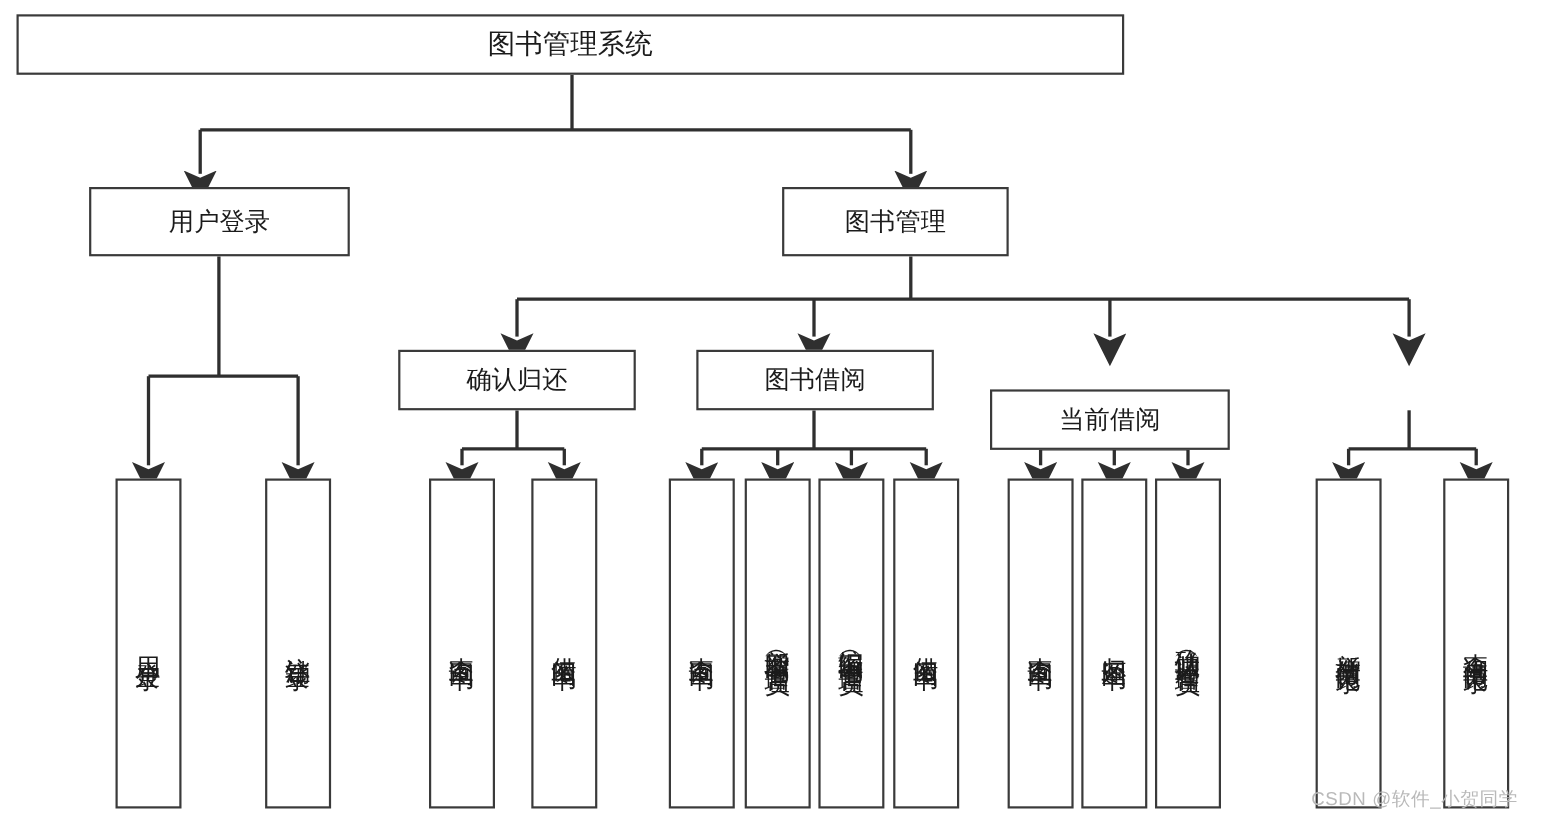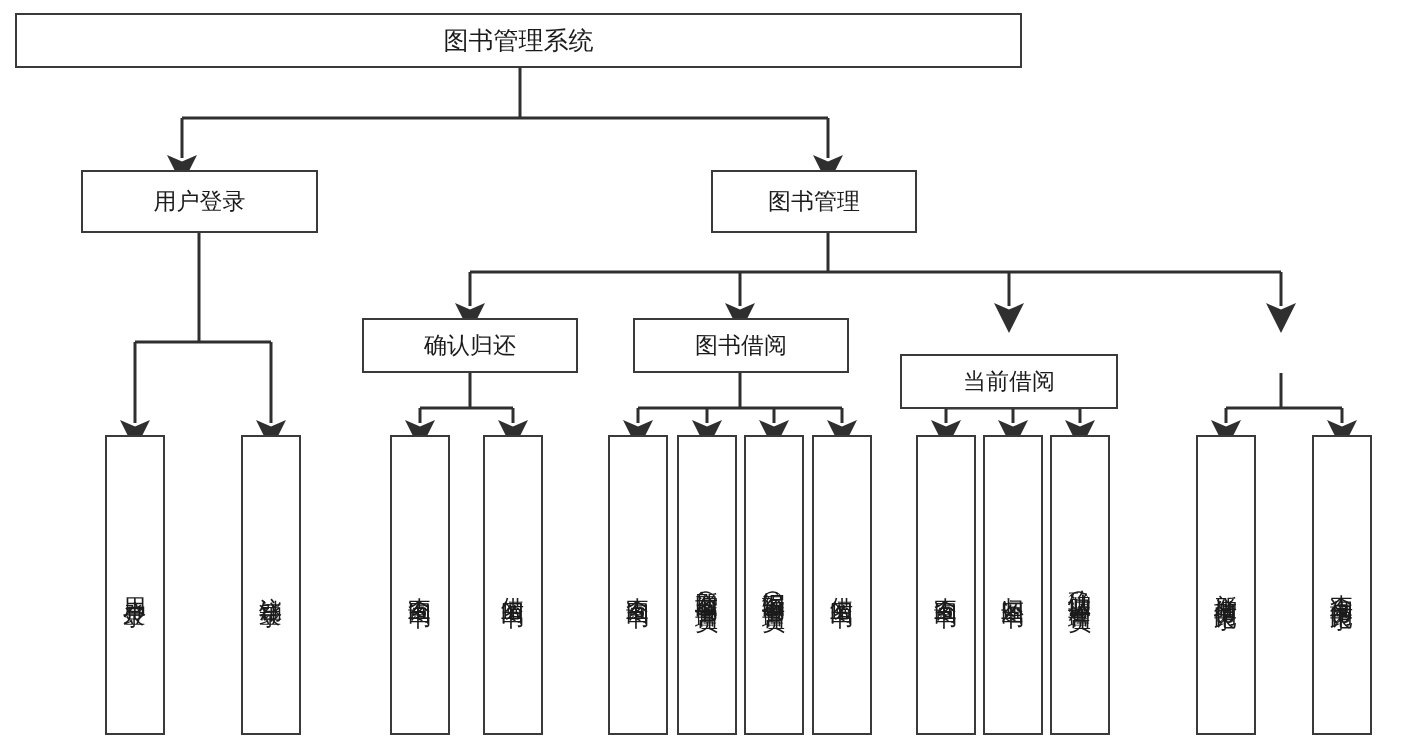--- a/index.html
+++ b/index.html
@@ -176,14 +176,15 @@
     <span class="lbl">确认归还（管理员）</span>
   </div>
 
   <div class="node node-leaf" style="left:1196px;top:435px;width:60px;height:300px;">
     <span class="lbl">新增借阅记录</span>
   </div>
   <div class="node node-leaf" style="left:1312px;top:435px;width:60px;height:300px;">
     <span class="lbl">查询借阅记录</span>
   </div>
 
+  <div class="watermark">CSDN @软件_小贺同学</div>
 
 </div>
 
 </body></html>

